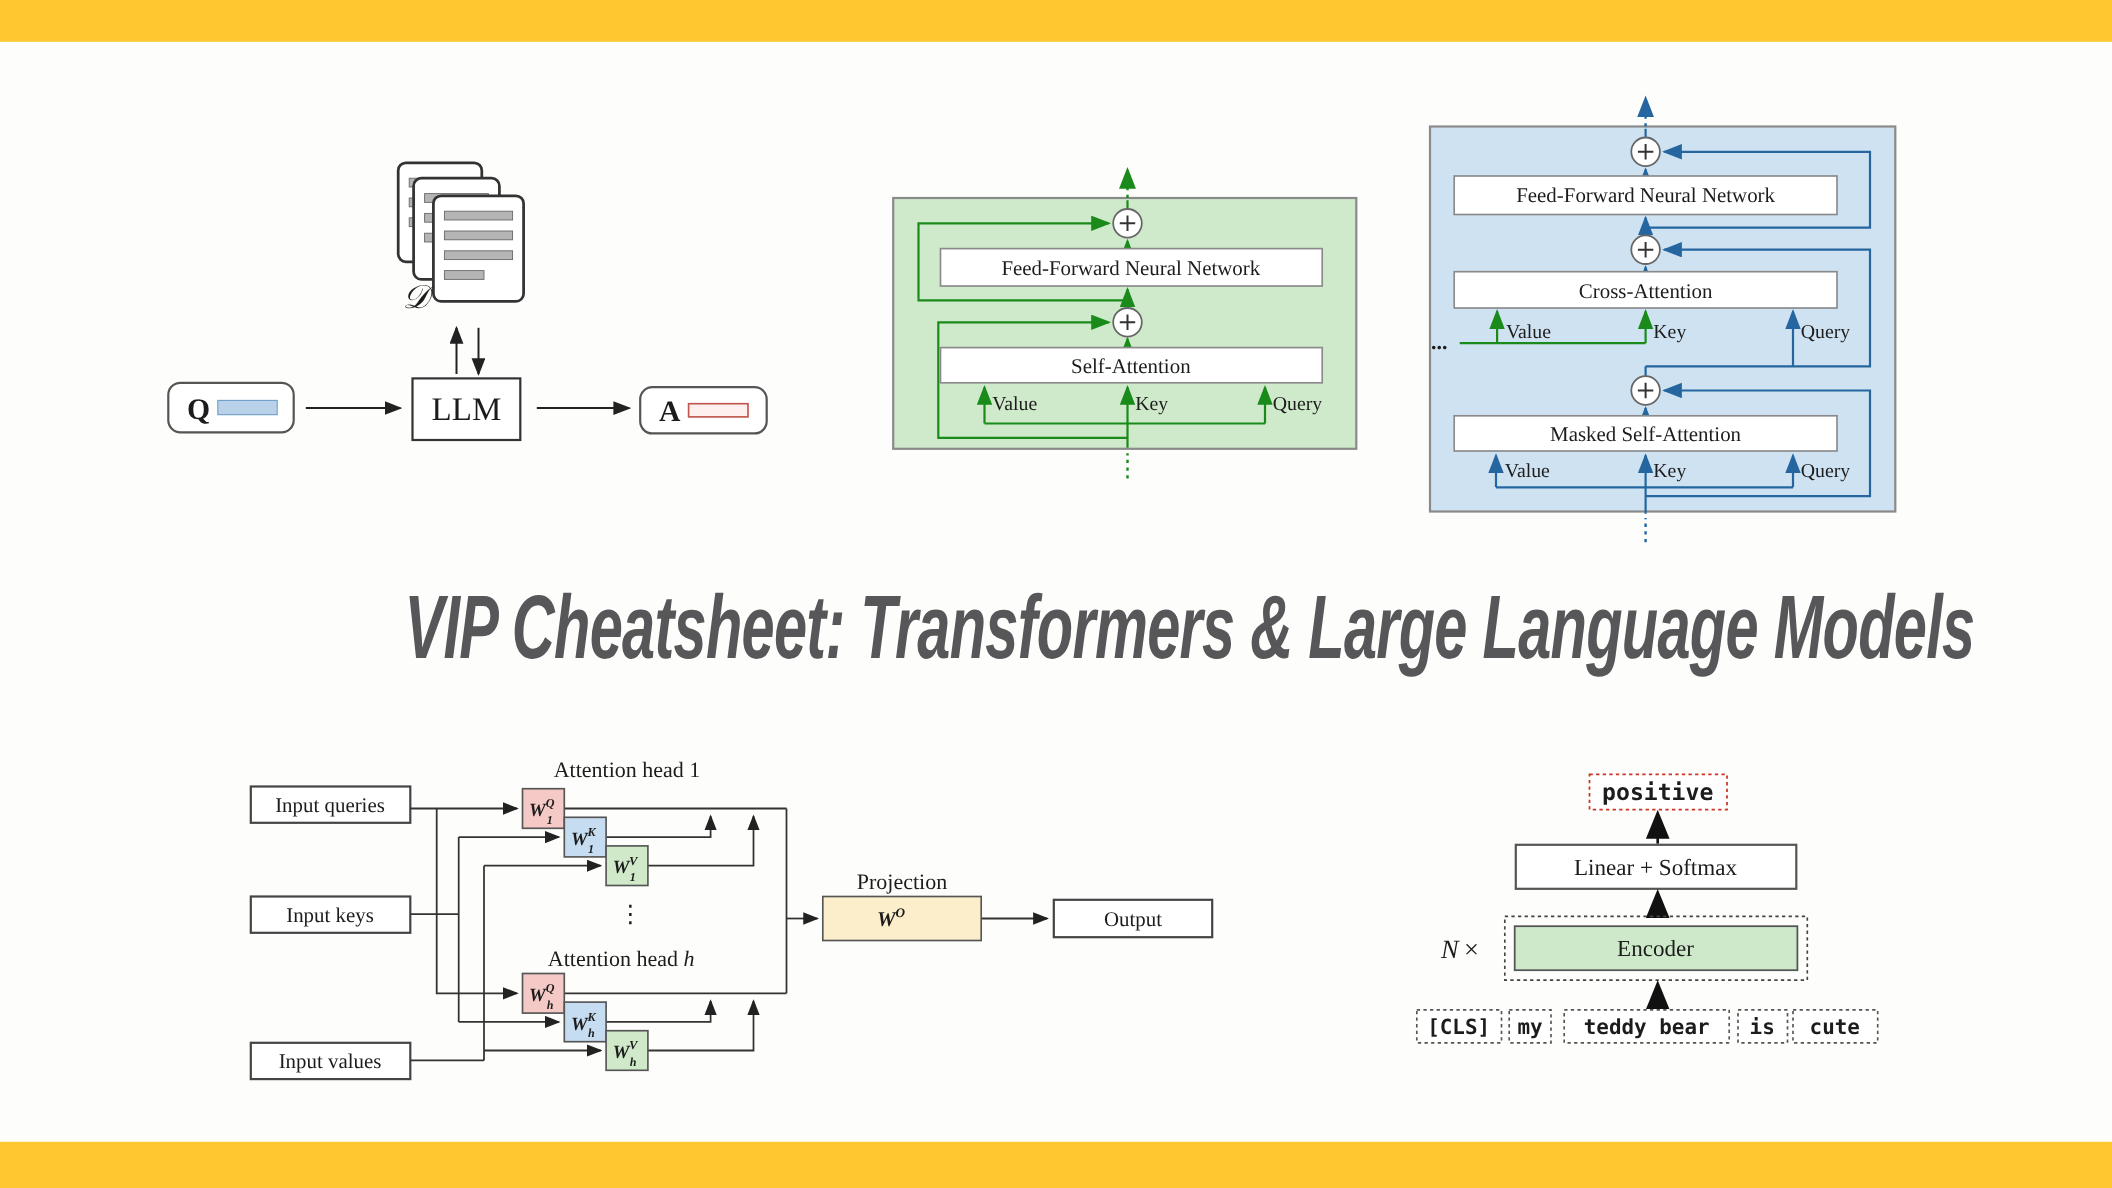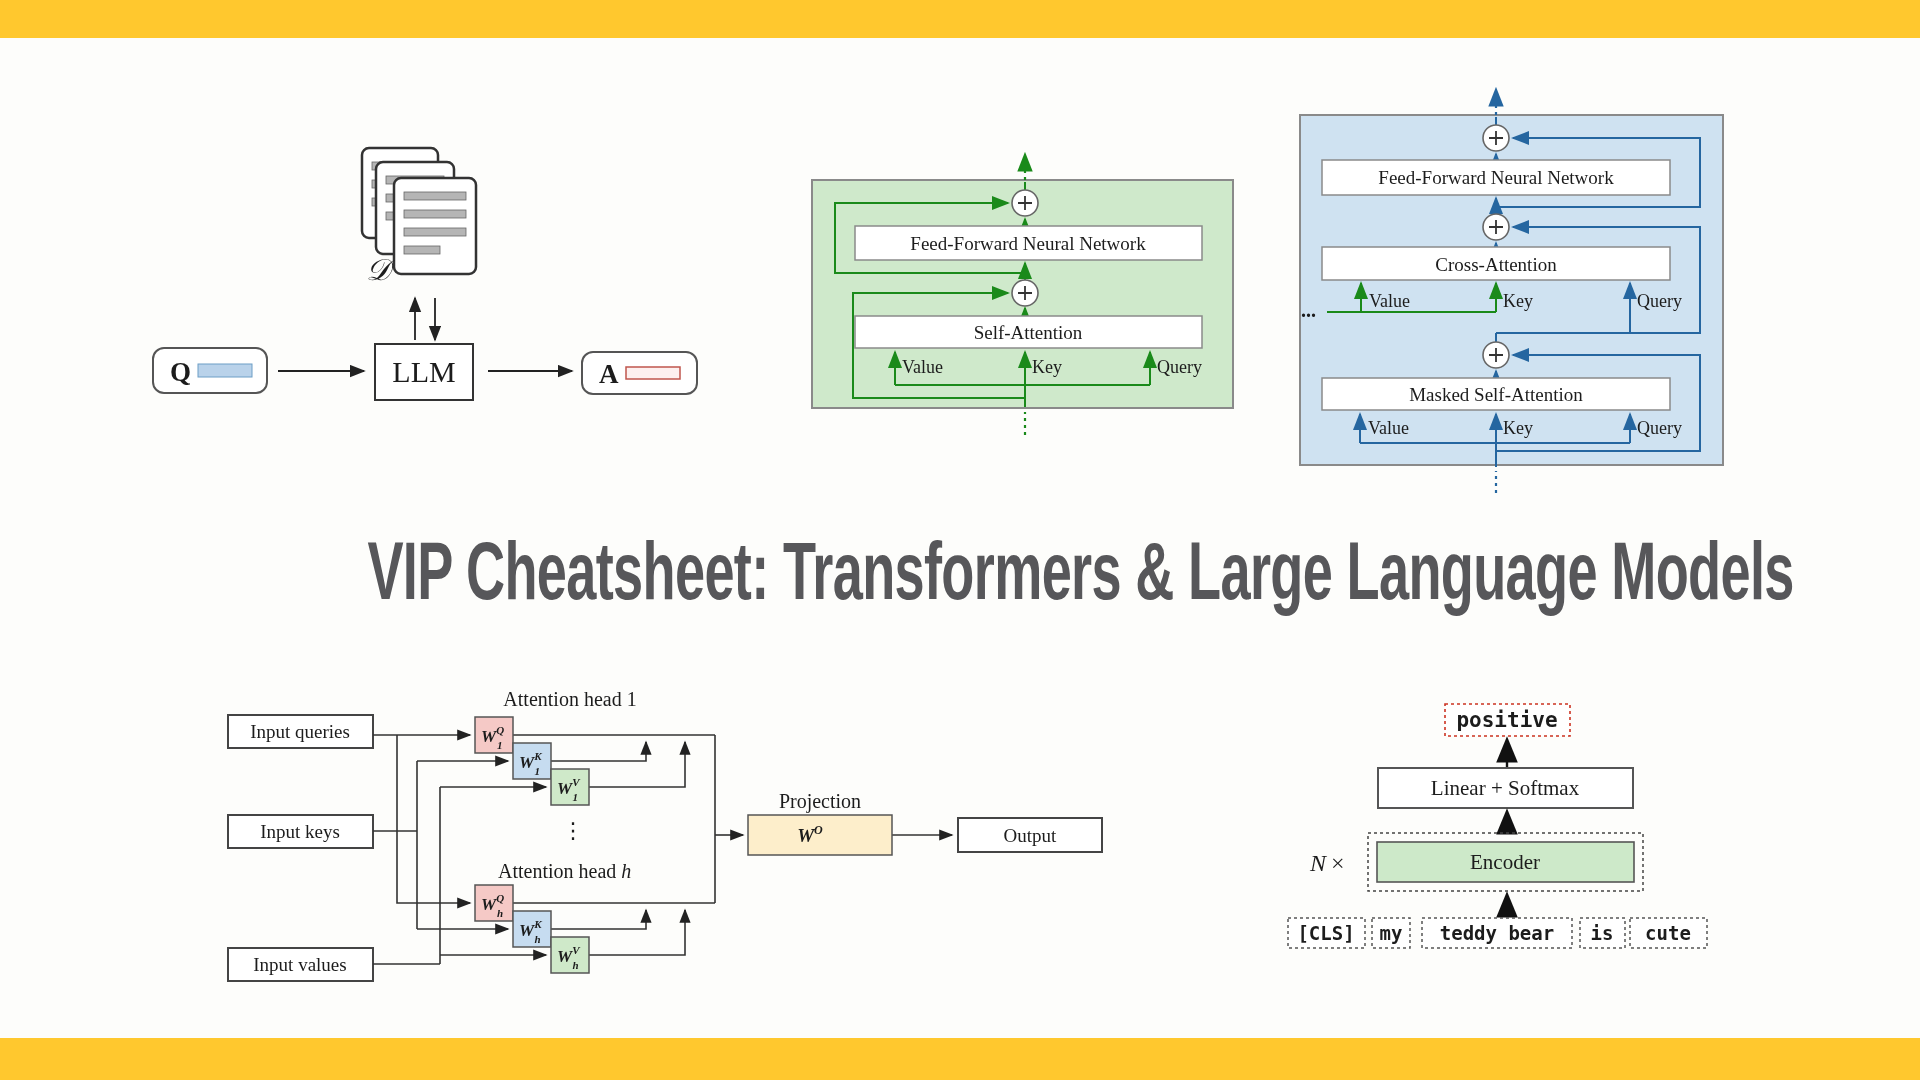--- a/index.html
+++ b/index.html
@@ -4,21 +4,21 @@
 <style>
   html,body{margin:0;padding:0;}
   body{
     width:1920px;height:1080px;position:relative;overflow:hidden;
     background:#fdfdfb;font-family:"Liberation Serif",serif;
   }
   .bar{position:absolute;left:0;width:1920px;background:#ffc82e;}
   #bar-top{top:0;height:38px;}
   #bar-bottom{top:1038px;height:42px;}
   .abs{position:absolute;}
-  .title-row{position:absolute;left:0;right:0;top:524px;text-align:center;}
+  .title-row{position:absolute;left:0;right:0;top:524px;text-align:center;font-style:italic;}
   .title{
     display:inline-block;white-space:nowrap;
     font-family:"Liberation Sans",sans-serif;font-weight:700;font-size:82px;line-height:1.15;
     color:#57575a;letter-spacing:-1px;
     transform:scaleX(0.66);transform-origin:50% 50%;
   }
   svg text{font-family:"Liberation Serif",serif;fill:#1c1c1c;}
   .mono{font-family:"DejaVu Sans Mono","Liberation Mono",monospace;font-weight:bold;}
 </style>
 </head>

